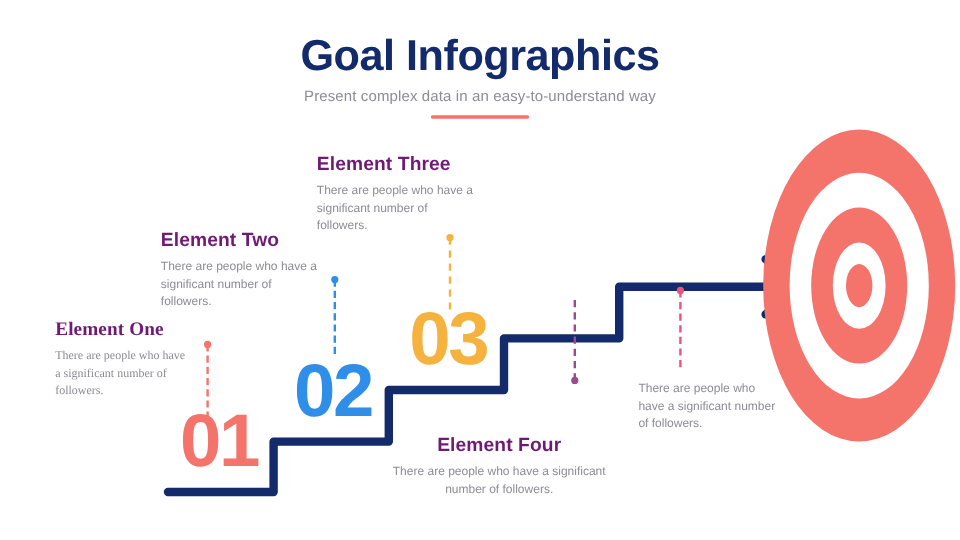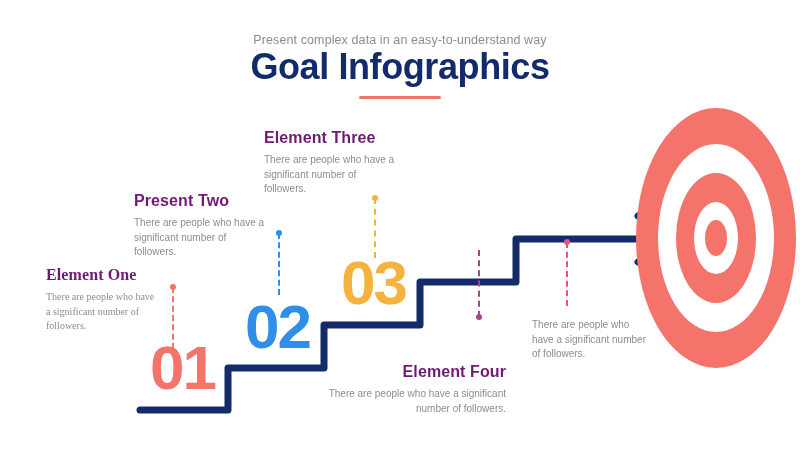--- a/index.html
+++ b/index.html
@@ -82,21 +82,21 @@
     letter-spacing: 0.1px;
   }
   .element-body {
     font-size: 10px;
     color: #8C8C94;
     line-height: 1.45;
   }
   #block-one   { left: 46px;  top: 266px; width: 112px; font-family: Liberation Serif, serif; }
   #block-two   { left: 134px; top: 192px; width: 135px; }
   #block-three { left: 264px; top: 129px; width: 132px; }
-  #block-four  { left: 326px; top: 363px; width: 180px; text-align: right; }
+  #block-four  { left: 326px; top: 363px; width: 180px; text-align: center; }
   #block-five  { left: 532px; top: 318px; width: 120px; }
 
   
   .connector {
     position: absolute;
     width: 2px;
   }
   .connector .dash-line {
     position: absolute;
     left: 0;
@@ -145,22 +145,22 @@
   #ring-mid   { left: 40px; top: 65px; width: 80px;  height: 130px; }
   #hole-mid   { left: 58px; top: 94px; width: 44px;  height: 72px; }
   #ring-inner { left: 69px; top: 112px; width: 22px; height: 36px; }
 </style>
 </head>
 <body>
 
 <div id="canvas">
 
   <div id="header">
+    <div id="title">Goal Infographics</div>
     <div id="subtitle">Present complex data in an easy-to-understand way</div>
-    <div id="title">Goal Infographics</div>
     <div id="title-rule"></div>
   </div>
 
   <svg id="stair-svg" viewBox="0 0 800 450">
     <path d="M 140 410 L 228 410 L 228 368 L 324 368 L 324 325 L 420 325 L 420 282 L 516 282 L 516 239 L 660 239" fill="none" stroke="#132A6B" stroke-width="7" stroke-linecap="round" stroke-linejoin="round"></path>
     <path d="M 638 216 L 664 239 L 638 262" fill="none" stroke="#132A6B" stroke-width="7" stroke-linecap="round" stroke-linejoin="round"></path>
   </svg>
 
   <div class="step-number" id="num-01">01</div>
   <div class="step-number" id="num-02">02</div>
@@ -186,21 +186,21 @@
     <div class="dash-line"></div>
     <div class="dot"></div>
   </div>
 
   <div class="element-block" id="block-one">
     <div class="element-title">Element One</div>
     <div class="element-body">There are people who have a significant number of followers.</div>
   </div>
 
   <div class="element-block" id="block-two">
-    <div class="element-title">Present Two</div>
+    <div class="element-title">Element Two</div>
     <div class="element-body">There are people who have a significant number of followers.</div>
   </div>
 
   <div class="element-block" id="block-three">
     <div class="element-title">Element Three</div>
     <div class="element-body">There are people who have a significant number of followers.</div>
   </div>
 
   <div class="element-block" id="block-four">
     <div class="element-title">Element Four</div>

